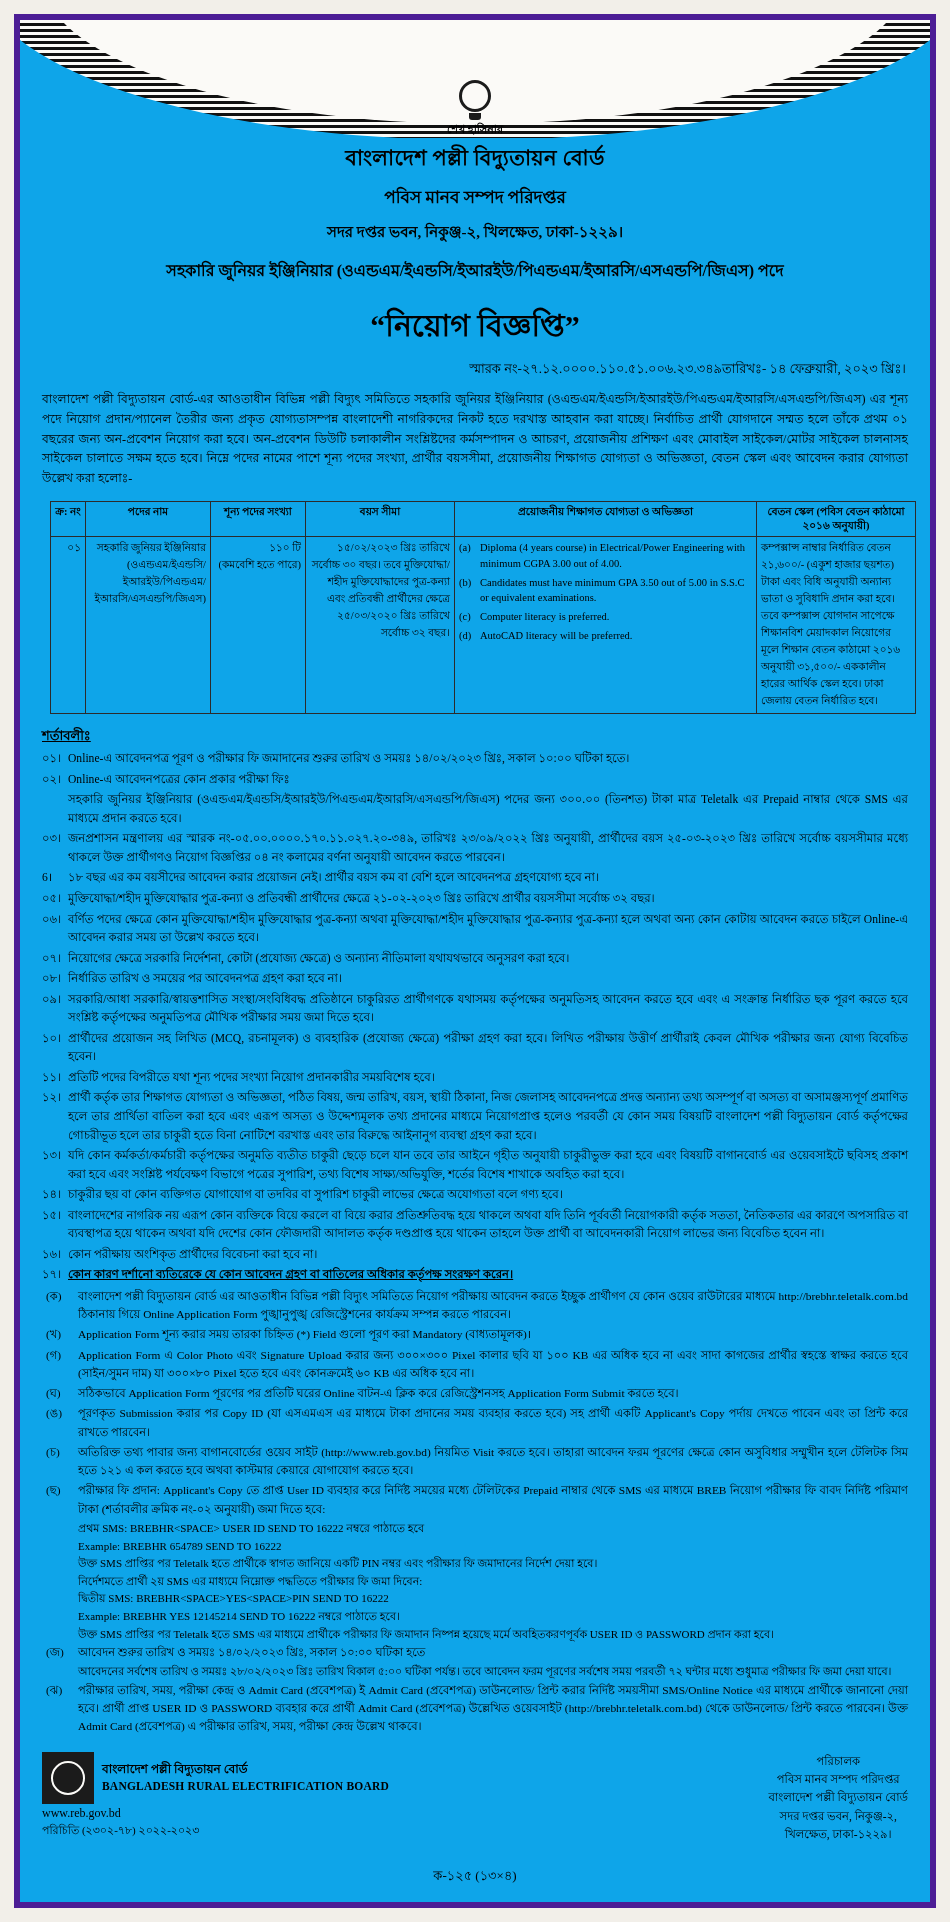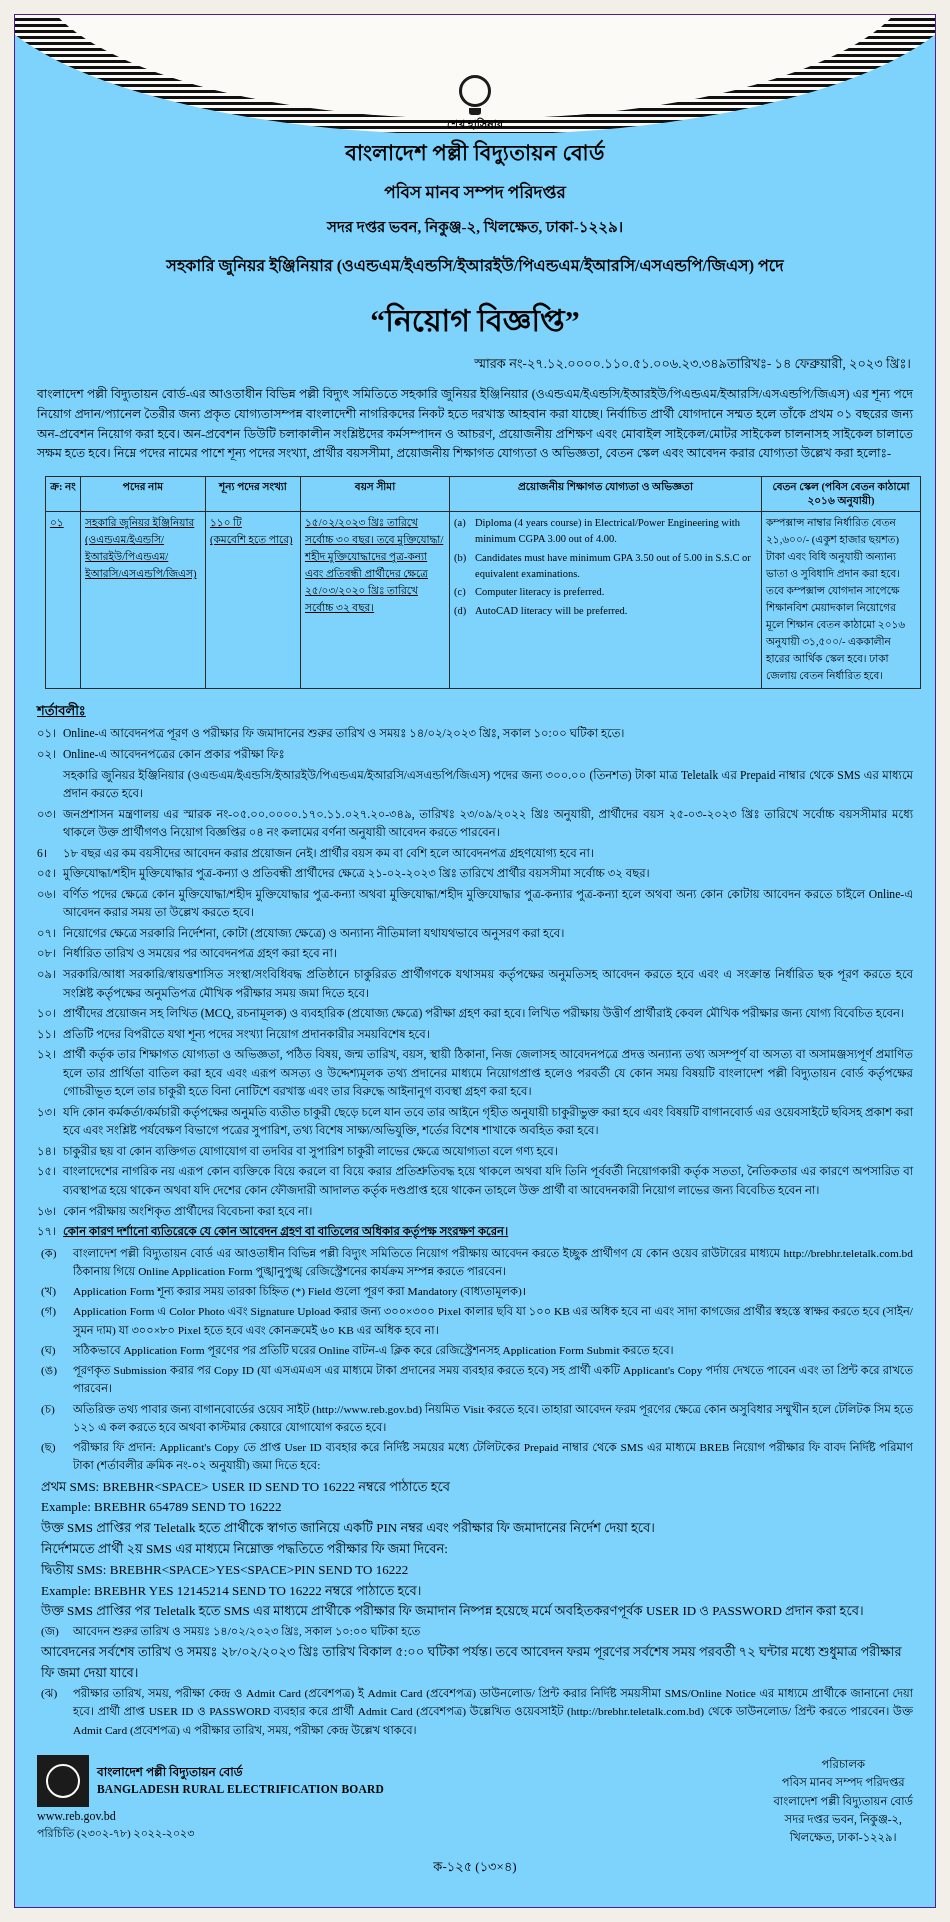--- a/index.html
+++ b/index.html
@@ -3,21 +3,21 @@
 <meta charset="utf-8">
 <style>
   html,body{margin:0;padding:0;background:#8d8d8d;}
   body{font-family:"Liberation Serif",serif;}
   .page{
     width:950px;height:1922px;background:#f2efe9;position:relative;
     box-sizing:border-box;overflow:hidden;
   }
   .sheet{
     position:absolute;left:14px;top:14px;right:14px;bottom:14px;
-    border:1px solid #4c1d95;background:#7dd3fc;
+    border:6px solid #4c1d95;background:#0ea5e9;
     box-sizing:border-box;padding:0;
   }
   
   .arcband{position:relative;height:118px;overflow:hidden;}
   .arcband .arc{
     position:absolute;left:-40px;right:-40px;top:-210px;height:330px;
     border-radius:50%;
     background:
       repeating-linear-gradient(0deg,#111 0 3px,#fbfaf7 3px 6px);
   }
@@ -50,55 +50,55 @@
 
   .memoline{display:flex;justify-content:flex-end;font-size:13px;margin:6px 24px 0 24px;}
 
   .intro{
     font-size:12.2px;line-height:1.62;text-align:justify;margin:10px 22px 0 22px;
   }
 
   table.grid{border-collapse:collapse;width:calc(100% - 44px);margin:12px 22px 0 30px;font-size:10.5px;}
   table.grid th,table.grid td{border:1px solid #2b2b2b;padding:3px 4px;vertical-align:top;}
   table.grid th{text-align:center;font-weight:bold;font-size:10.5px;line-height:1.35;}
-  .c-center{text-align:left;text-decoration:underline;}
+  .c-center{text-align:right;}
   .c-eng{font-family:"Liberation Serif",serif;font-size:10.5px;line-height:1.5;}
   .c-eng ol{margin:0;padding-left:0;list-style:none;}
   .c-eng li{margin-bottom:3px;display:flex;gap:5px;}
   .c-eng li .mk{width:16px;flex:0 0 16px;}
 
   .cond-title{font-size:13px;font-weight:bold;margin:12px 0 3px 22px;text-decoration:underline;}
   .conds{margin:0 22px;}
   .row{display:flex;font-size:11.6px;line-height:1.6;margin-bottom:2px;align-items:flex-start;}
   .row .num{flex:0 0 26px;}
   .row .txt{flex:1;text-align:justify;}
   .u{text-decoration:underline;}
   .b{font-weight:bold;}
 
   .sub{margin-left:4px;}
   .subrow{display:flex;font-size:11.4px;line-height:1.6;margin-bottom:2px;align-items:flex-start;}
   .subrow .num{flex:0 0 32px;text-align:left;}
   .subrow .txt{flex:1;text-align:justify;}
-  .indent{font-size:13px;line-height:1.6;}
+  .indent{margin-left:32px;font-size:11px;line-height:1.6;}
 
   .footer{margin:16px 22px 0 22px;display:flex;justify-content:space-between;align-items:flex-start;}
   .footer .left{font-size:11px;line-height:1.5;}
   .footer .left .l1{font-size:12px;font-weight:bold;}
   .footer .left .l2{font-size:11.5px;font-weight:bold;letter-spacing:.2px;}
   .footer .left .l3{font-size:12px;font-weight:normal;}
   .footer .left .l4{font-size:11px;}
   .seal{
     width:48px;height:48px;border:2px solid #1b1b1b;display:inline-block;vertical-align:middle;
     margin-right:8px;position:relative;background:#1b1b1b;
   }
   .seal:after{
     content:"";position:absolute;left:7px;top:7px;right:7px;bottom:7px;border:2px solid #fbfaf7;border-radius:50%;
   }
   .footer .right{font-size:11.5px;line-height:1.6;text-align:center;}
-  .pgno{text-align:center;font-size:13px;margin-top:10px;}
+  .pgno{text-align:center;font-size:13px;margin-top:22px;}
   .lfrow{display:flex;align-items:center;}
 </style>
 </head>
 <body>
 
 <div class="page">
   <div class="sheet">
 
     <div class="arcband">
       <div class="arc"></div>

